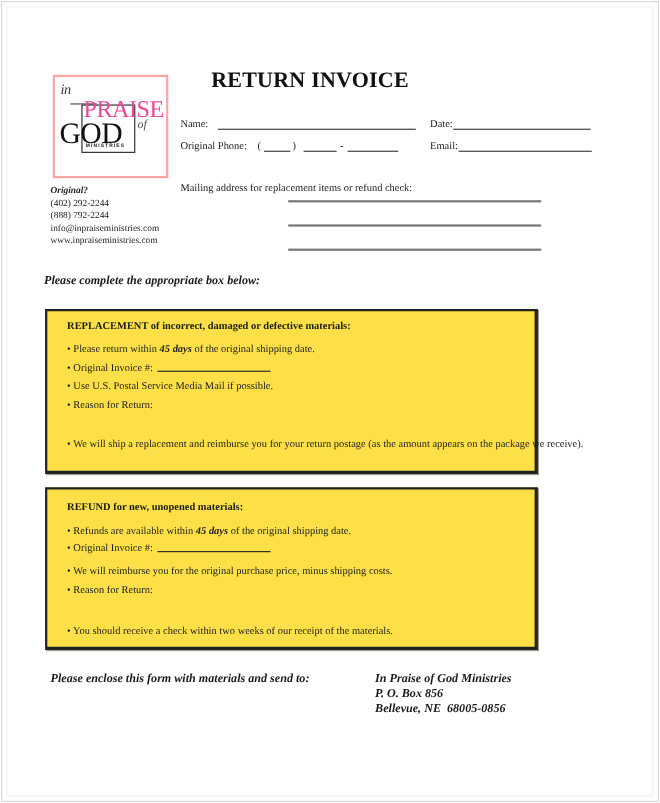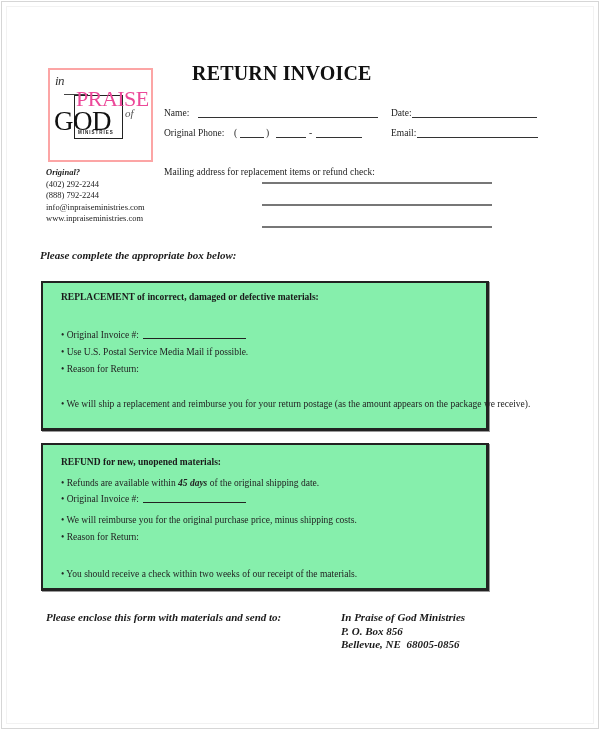--- a/index.html
+++ b/index.html
@@ -66,21 +66,21 @@
 
     .instruction {
       position: absolute; left: 40px; top: 249px; font-size: 11px; font-weight: bold; font-style: italic;
       color: #1a1a1a;
     }
 
     
     .box {
       position: absolute; left: 41px; width: 448px;
       border: 2px solid #222; border-right-width: 3px; border-bottom-width: 3px;
-      background: #86efac;
+      background: #fde047;
       box-shadow: 1px 1px 0 #999;
     }
     .box-1 { top: 281px; height: 150px; }
     .box-2 { top: 443px; height: 148px; }
     .box-heading {
       position: absolute; left: 18px; font-size: 9.5px; color: #1a1a1a;
     }
     .box-heading b { font-weight: bold; }
     .bullet {
       position: absolute; left: 18px; font-size: 9.5px; color: #222; white-space: nowrap;
@@ -148,20 +148,21 @@
 </div>
 
 <div class="addr-line" style="top:182px;"></div>
 <div class="addr-line" style="top:204px;"></div>
 <div class="addr-line" style="top:226px;"></div>
 
 <div class="instruction">Please complete the appropriate box below:</div>
 
 <div class="box box-1">
   <div class="box-heading" style="top:9px;"><b>REPLACEMENT</b><b style="font-weight:bold;"> of incorrect, damaged or defective materials:</b></div>
+  <div class="bullet" style="top:29px;"><span>• Please return within </span><em>45 days</em><span> of the original shipping date.</span></div>
   <div class="bullet" style="top:46px;"><span>• Original Invoice #:</span><span class="inv-line"></span></div>
   <div class="bullet" style="top:63px;">• Use U.S. Postal Service Media Mail if possible.</div>
   <div class="bullet" style="top:80px;">• Reason for Return:</div>
   <div class="bullet wrap" style="top:115px;">• We will ship a replacement and reimburse you for your return postage (as the amount appears on the package we receive).</div>
 </div>
 
 <div class="box box-2">
   <div class="box-heading" style="top:12px;"><b>REFUND</b><b> for new, unopened materials:</b></div>
   <div class="bullet" style="top:32px;"><span>• Refunds are available within </span><em>45 days</em><span> of the original shipping date.</span></div>
   <div class="bullet" style="top:48px;"><span>• Original Invoice #:</span><span class="inv-line"></span></div>

